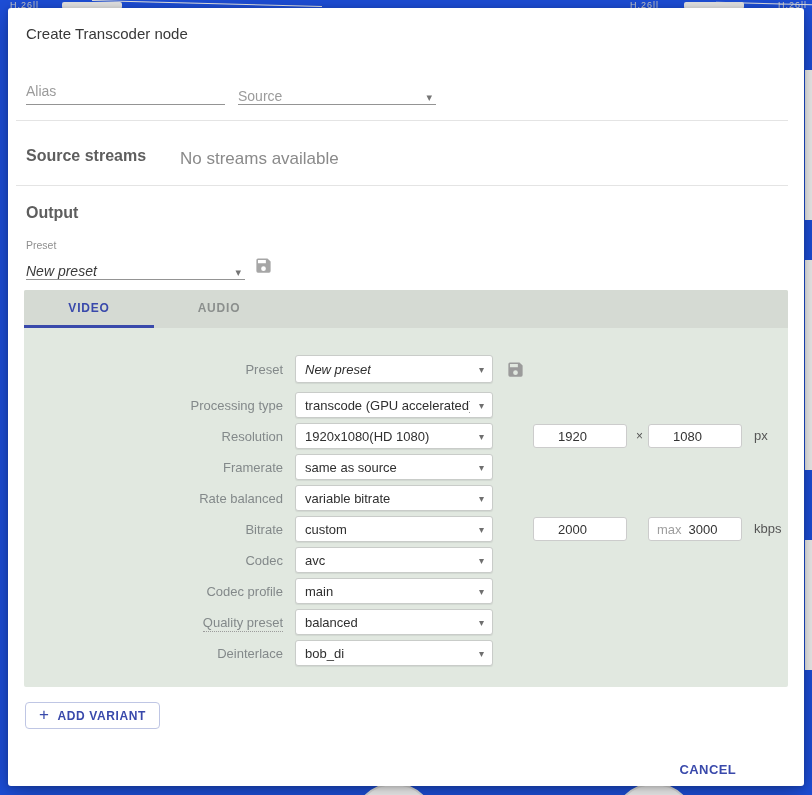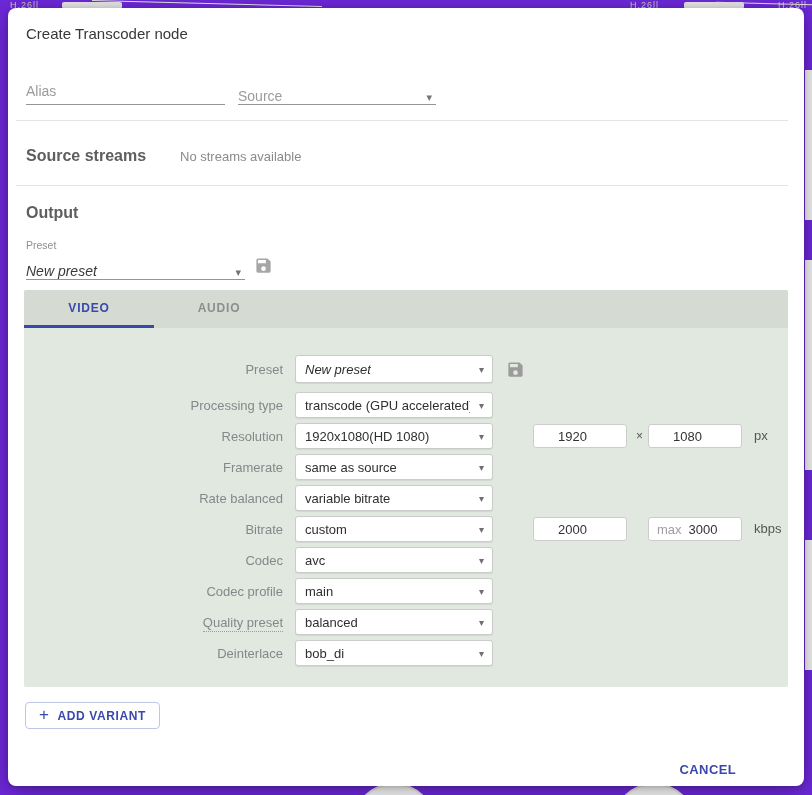--- a/index.html
+++ b/index.html
@@ -1,48 +1,48 @@
 <!DOCTYPE html>
 <html><head>
 <meta charset="utf-8">
 <style>
   * { margin:0; padding:0; box-sizing:border-box; }
   body { font-family:"Liberation Sans", sans-serif; background:#fff; }
 
-  .stage { position:relative; width:812px; height:795px; background:#6d28d9; overflow:hidden; }
+  .stage { position:relative; width:812px; height:795px; background:#1d4ed8; overflow:hidden; }
 
   
   .hint-text { position:absolute; top:0px; font-size:9px; color:#c9c9c9; letter-spacing:1px; }
   .hint-tag  { position:absolute; top:2px; width:60px; height:7px; background:#e6e6e6; border-radius:2px; }
   .hint-line { position:absolute; top:3px; height:1px; background:#e3e3e3; transform:rotate(1.5deg); }
   .hint-side { position:absolute; background:#f0f0f0; }
   .hint-circle { position:absolute; bottom:-72px; width:84px; height:84px; border:2px solid #e2e2e2; border-radius:50%; background:#f7f7f7; }
 
   
   .dialog { position:absolute; left:8px; top:8px; width:796px; height:778px; background:#fff;
-            border-radius:8px; box-shadow:0 6px 26px rgba(0,0,0,.30), 0 1px 5px rgba(0,0,0,.18); }
+            border-radius:3px; box-shadow:0 6px 26px rgba(0,0,0,.30), 0 1px 5px rgba(0,0,0,.18); }
 
   .dlg-title { position:absolute; left:18px; top:17px; font-size:15px; color:#383838; }
 
   
   .ufield { position:absolute; height:27px; border-bottom:1px solid #949494; display:flex; align-items:flex-end; cursor:pointer; }
   .ufield .caret { margin-left:auto; color:#757575; font-size:11px; padding-right:4px; }
   .alias-wrap { position:absolute; left:18px; top:70px; width:199px; }
   .uinput { width:100%; height:27px; border:none; border-bottom:1px solid #949494; outline:none;
             font-size:14px; color:#333; background:transparent; font-family:inherit; }
   .uinput::placeholder { color:#9b9b9b; }
   .src-field { left:230px; top:70px; width:198px; }
   .src-field .ph { font-size:14px; color:#9b9b9b; }
 
   .divider { position:absolute; left:8px; width:772px; height:1px; background:#e4e4e4; }
   .d1 { top:112px; } .d2 { top:177px; }
 
   .sect-heading { position:absolute; left:18px; font-size:16px; font-weight:700; color:#5e5e5e; }
   .sh1 { top:139px; }
-  .sect-note { position:absolute; left:172px; top:141px; font-size:13px; color:#8a8a8a; }
+  .sect-note { position:absolute; left:172px; top:141px; font-size:17px; color:#8a8a8a; }
   .out-heading { position:absolute; left:18px; top:196px; font-size:16px; font-weight:700; color:#5e5e5e; }
 
   .small-label { position:absolute; left:18px; top:231px; font-size:10.5px; color:#8f8f8f; }
   .preset-field { left:18px; top:245px; width:219px; }
   .preset-field .val { font-size:14px; font-style:italic; color:#3a3a3a; }
   .save-top { position:absolute; left:246px; top:248px; width:19px; height:19px; cursor:pointer; }
 
   
   .panel { position:absolute; left:16px; top:282px; width:764px; height:397px; background:#e1e8e0; border-radius:2px; }
   .tabbar { display:flex; height:38px; background:#d5dad3; border-radius:2px 2px 0 0; }

